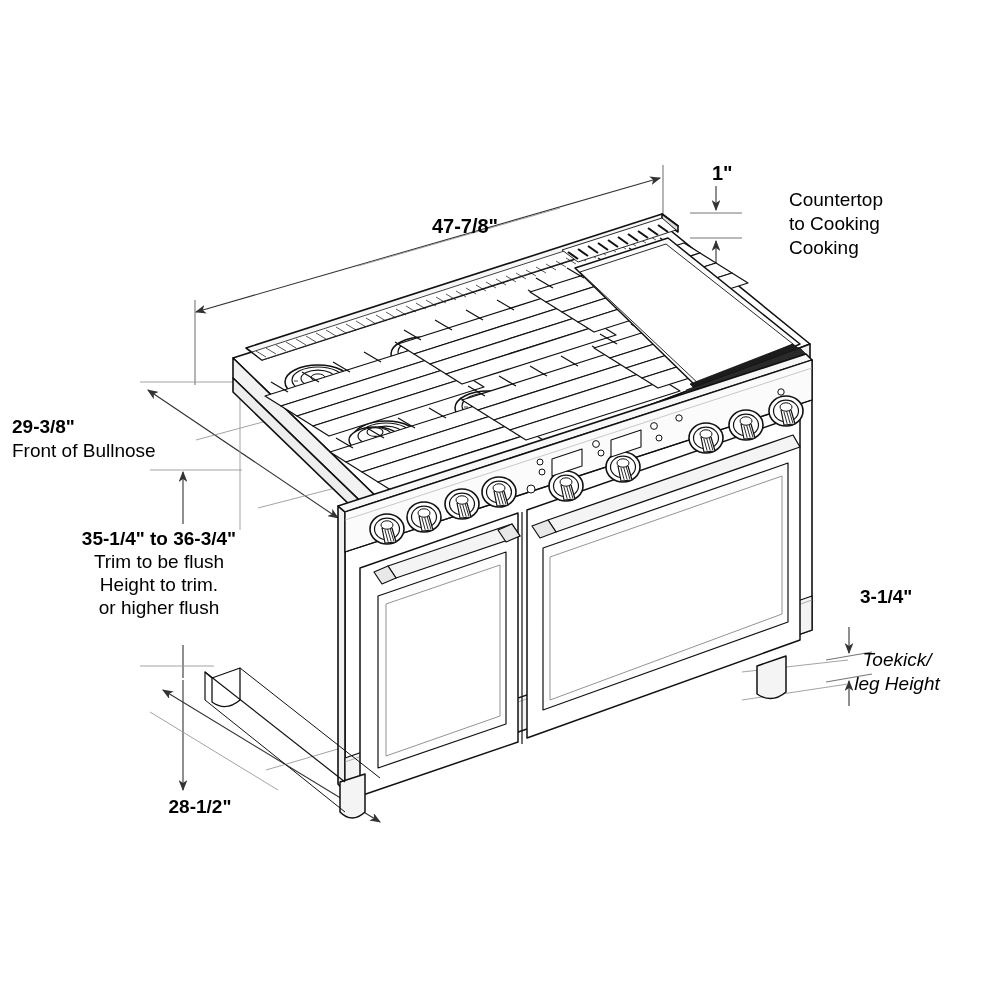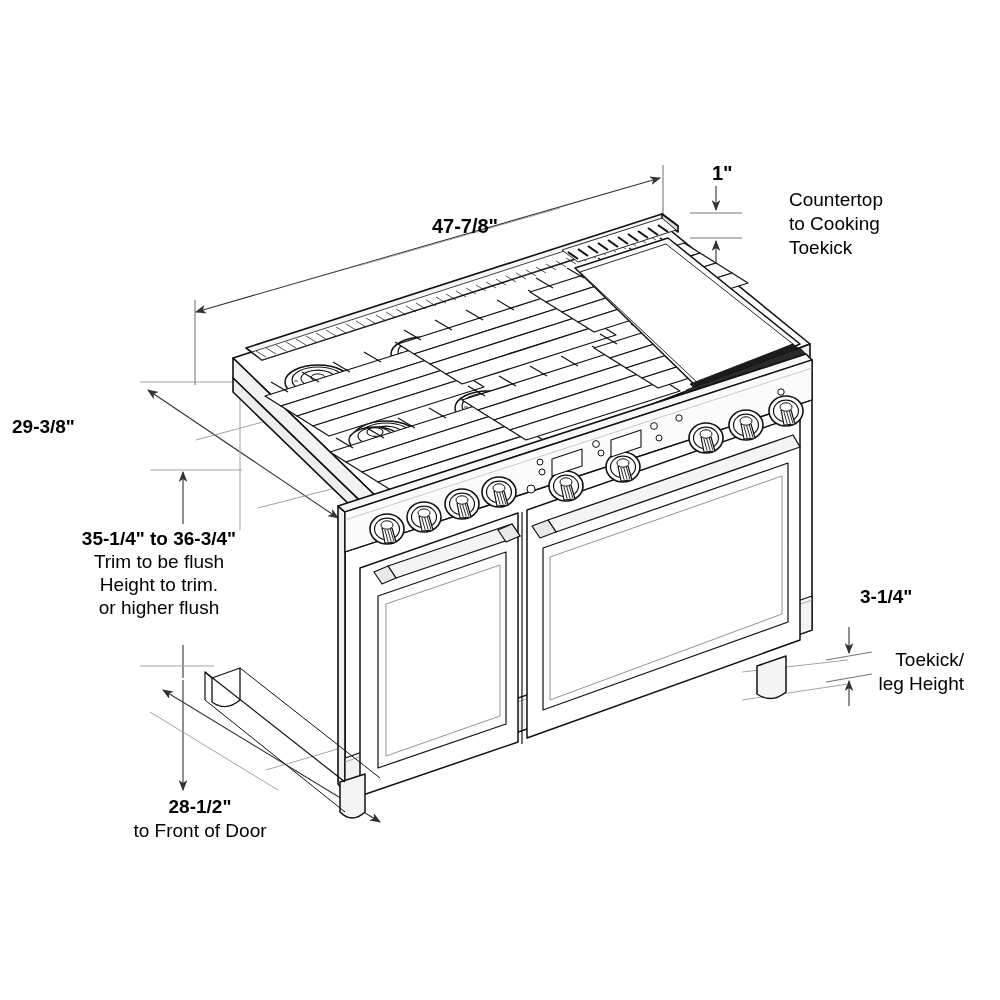--- a/index.html
+++ b/index.html
@@ -20,21 +20,21 @@
   .txt{font-weight:normal;}
 
   
   #label-width{left:365px;top:215px;width:200px;text-align:center;font-size:20px;line-height:23px;}
   #label-countertop{left:780px;top:188px;width:200px;text-align:left;font-size:19px;line-height:24px;margin-left:9px;}
   #label-countertop-dim{left:712px;top:162px;width:60px;text-align:left;font-size:20px;line-height:22px;}
   #label-depth-bullnose{left:12px;top:415px;width:250px;text-align:left;font-size:19px;line-height:24px;}
   #label-height-trim{left:36px;top:527px;width:246px;text-align:center;font-size:19px;line-height:23px;}
   #label-depth-door{left:85px;top:795px;width:230px;text-align:center;font-size:19px;line-height:24px;}
   #label-toekick{left:846px;top:585px;width:150px;text-align:left;font-size:19px;line-height:24px;}
-  #label-toekick-2{left:830px;top:648px;width:134px;text-align:right;font-size:19px;line-height:24px;}
+  #label-toekick-2{left:830px;top:648px;width:134px;text-align:center;font-size:19px;line-height:24px;font-style:italic;}
 </style>
 </head>
 <body>
 
 <div id="stage">
 
 <svg id="art" viewBox="0 0 1000 1000">
   <defs>
     <marker id="ahead" markerWidth="10" markerHeight="8" refX="9" refY="4" orient="auto">
       <path d="M0,0 L10,4 L0,8 L2.6,4 z" fill="#333"></path>
@@ -322,37 +322,37 @@
   <span class="dim">47-7/8"</span>
 </div>
 
 <div class="lbl" id="label-countertop-dim">
   <span class="dim">1"</span>
 </div>
 
 <div class="lbl" id="label-countertop">
   <span class="txt">Countertop</span>
   <span class="txt">to Cooking</span>
-  <span class="txt">Toekick</span>
+  <span class="txt">Cooking</span>
 </div>
 
 <div class="lbl" id="label-depth-bullnose">
   <span><b class="dim">29-3/8"</b></span>
+  <span class="txt">Front of Bullnose</span>
 </div>
 
 <div class="lbl" id="label-height-trim">
   <span class="dim">35-1/4" to 36-3/4"</span>
   <span class="txt">Trim to be flush</span>
   <span class="txt">Height to trim.</span>
   <span class="txt">or higher flush</span>
 </div>
 
 <div class="lbl" id="label-depth-door">
   <span><b class="dim">28-1/2"</b></span>
-  <span class="txt">to Front of Door</span>
 </div>
 
 <div class="lbl" id="label-toekick">
   <span class="dim" style="padding-left:14px;">3-1/4"</span>
 </div>
 
 <div class="lbl" id="label-toekick-2">
   <span class="txt">Toekick/</span>
   <span class="txt">leg Height</span>
 </div>

